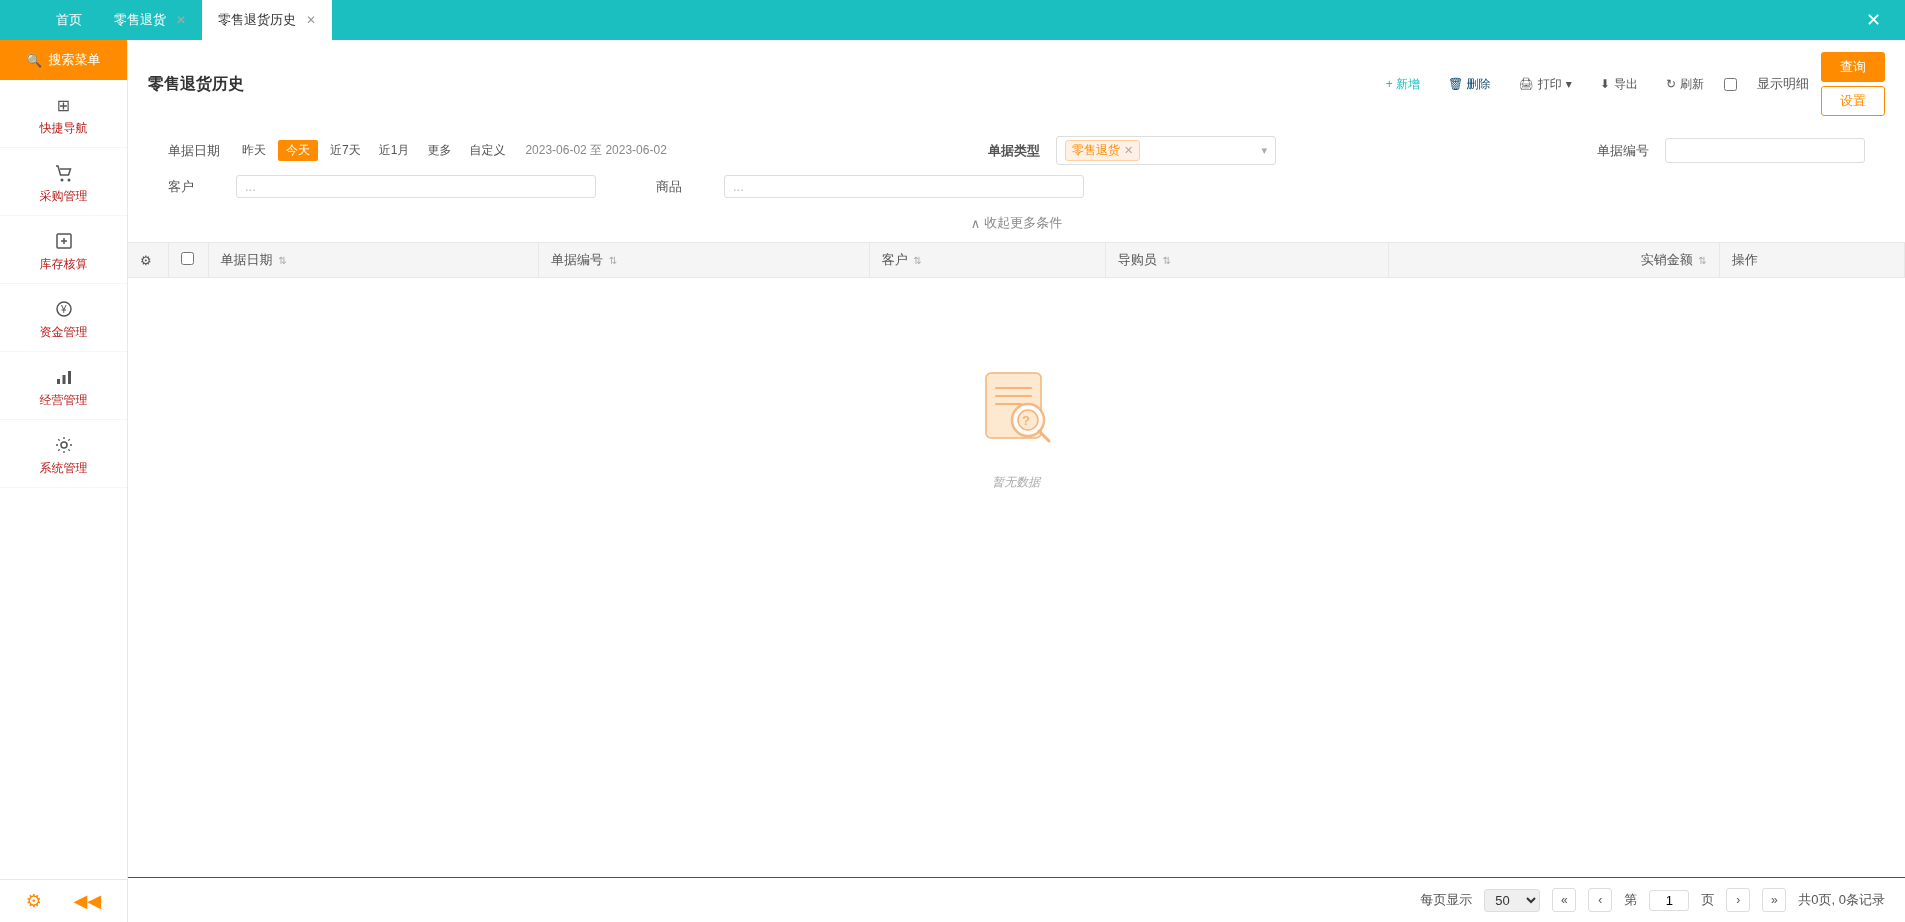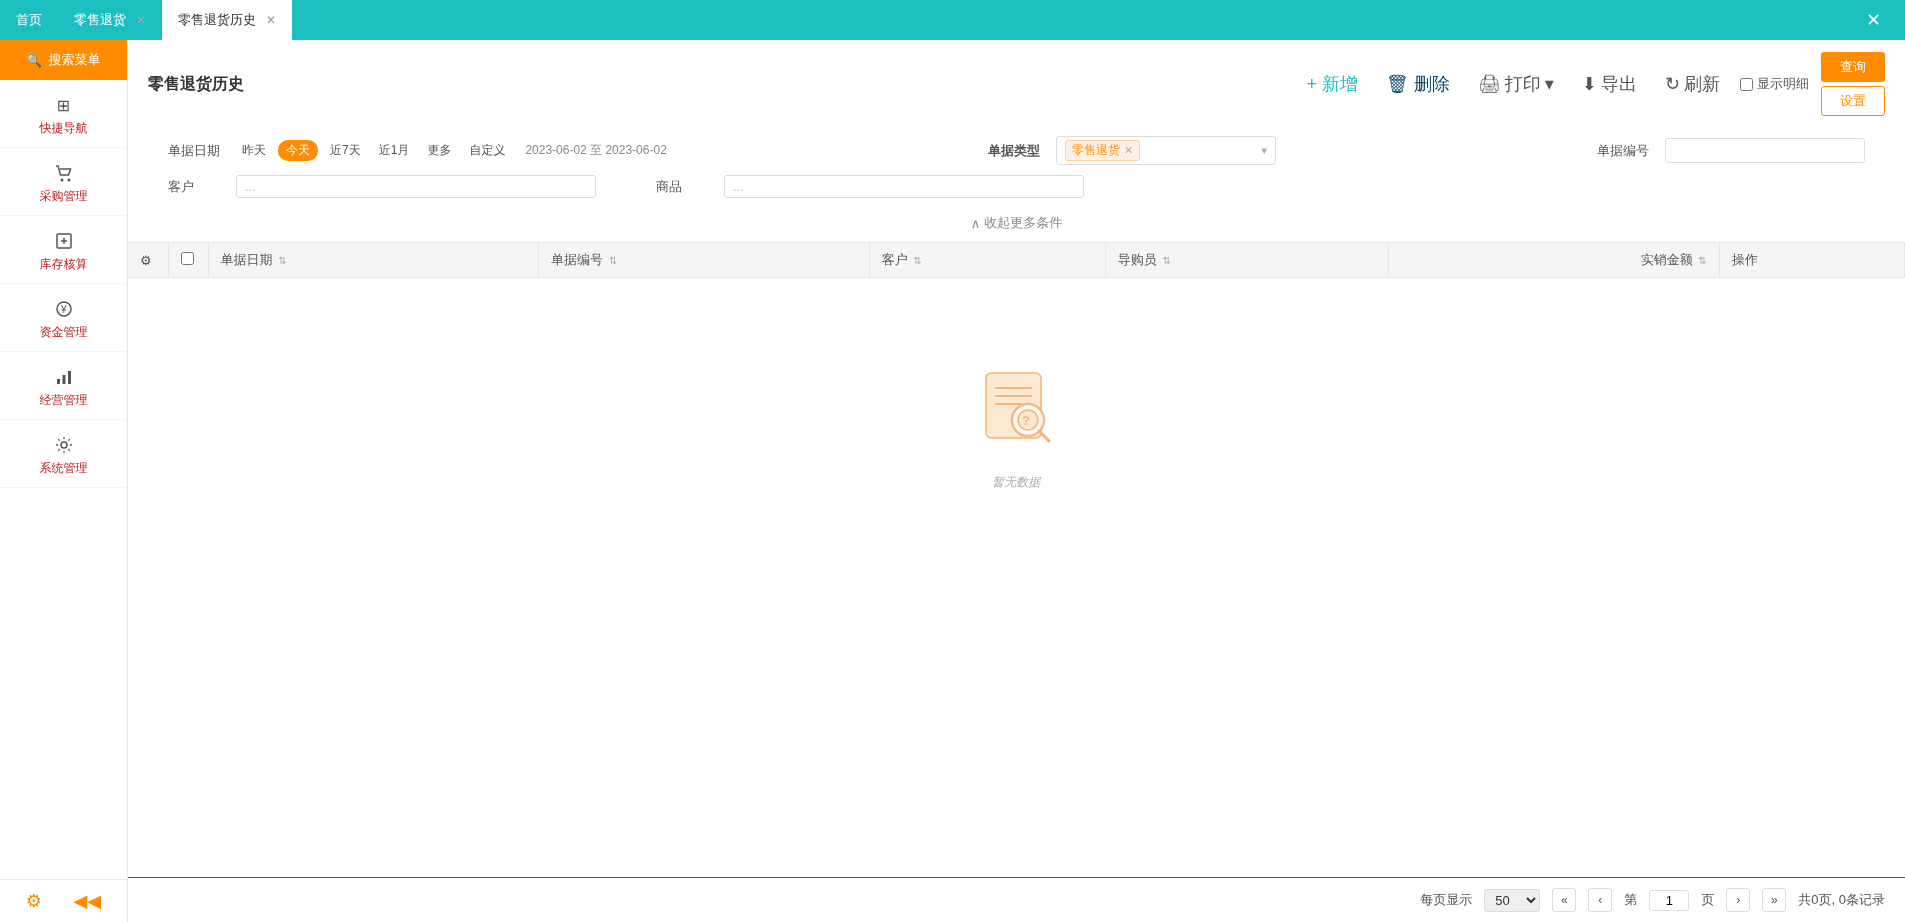--- a/index.html
+++ b/index.html
@@ -12,20 +12,21 @@
       display: flex;
       align-items: center;
       padding: 0 0;
       flex-shrink: 0;
     }
     .top-bar-tabs {
       display: flex;
       align-items: stretch;
       height: 100%;
       flex: 1;
+      margin-left: 40px;
     }
     .tab-item {
       display: flex;
       align-items: center;
       padding: 0 16px;
       color: #fff;
       font-size: 13px;
       cursor: pointer;
       height: 100%;
       gap: 6px;
@@ -152,21 +153,21 @@
     }
     .toolbar {
       display: flex;
       align-items: center;
       gap: 12px;
     }
     .toolbar-btn {
       display: flex;
       align-items: center;
       gap: 4px;
-      font-size: 18px;
+      font-size: 12px;
       color: #555;
       cursor: pointer;
       padding: 4px 8px;
       border-radius: 3px;
     }
     .toolbar-btn.new-btn {
       color: #1bbfbf;
     }
     .toolbar-btn.delete-btn { color: #0c4a6e; }
     .btn-query {
@@ -183,21 +184,21 @@
       color: #ff8c00;
       border: 1px solid #ff8c00;
       padding: 5px 18px;
       border-radius: 3px;
       cursor: pointer;
       font-size: 13px;
     }
     .display-toggle {
       display: flex;
       align-items: center;
-      gap: 4px;
+      gap: 20px;
       font-size: 13px;
       color: #555;
     }
 
     
     .filter-section {
       padding: 10px 20px 0;
       background: #fff;
     }
     .filter-row {
@@ -221,21 +222,21 @@
     .date-btn {
       font-size: 12px;
       color: #555;
       cursor: pointer;
       padding: 2px 6px;
       border-radius: 3px;
     }
     .date-btn.active {
       background: #ff8c00;
       color: #fff;
-      border-radius: 10px;
+      border-radius: 2px;
       padding: 2px 8px;
     }
     .date-range {
       font-size: 12px;
       color: #888;
       margin-left: 8px;
     }
     .filter-input {
       border: 1px solid #ddd;
       border-radius: 3px;

